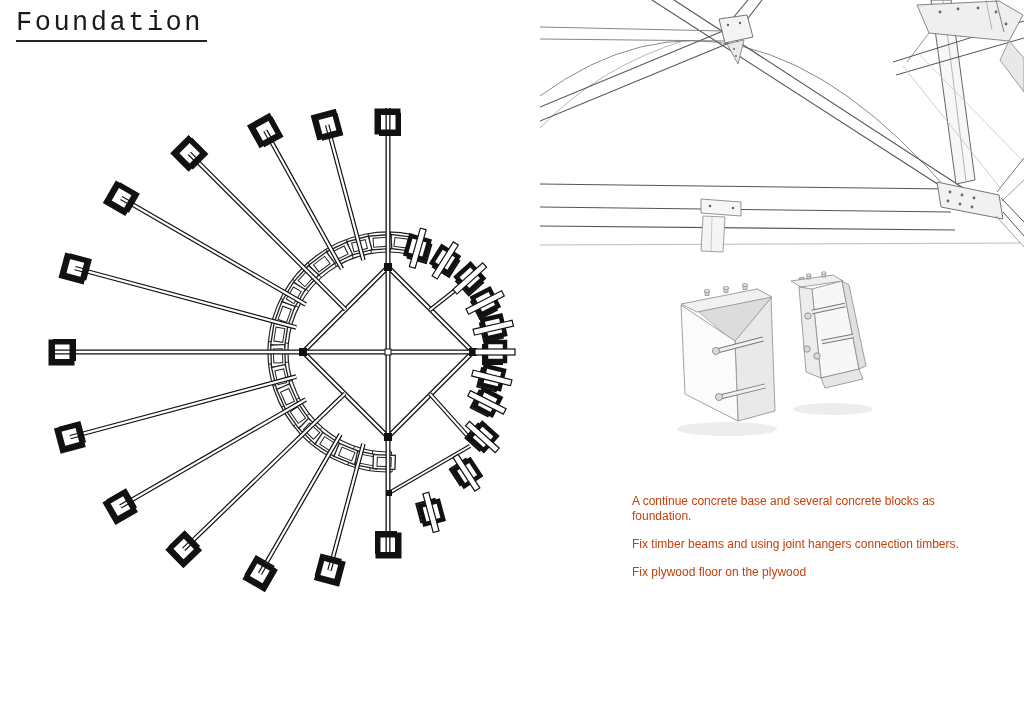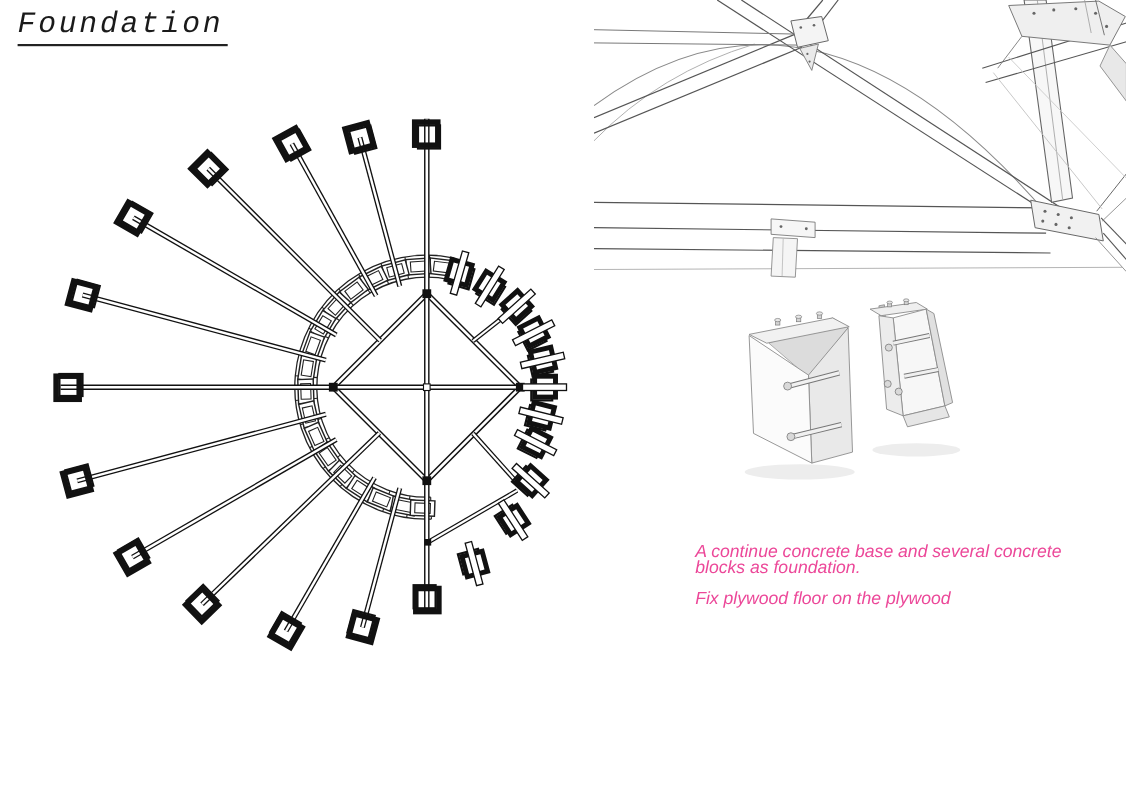--- a/index.html
+++ b/index.html
@@ -1,26 +1,26 @@
 <!DOCTYPE html>
 <html><head>
 <meta charset="utf-8">
 <style>
   html,body{margin:0;padding:0;background:#fff;}
   #sheet{position:relative;width:1024px;height:725px;background:#ffffff;overflow:hidden;
-         font-family:"Liberation Sans", sans-serif;font-style:italic;}
+         font-family:"Liberation Sans", sans-serif;}
   #title{position:absolute;left:16px;top:8px;margin:0;
          font-family:"Liberation Mono","DejaVu Sans Mono",monospace;
          font-weight:normal;font-size:27px;letter-spacing:2.5px;color:#1a1a1a;
          border-bottom:2px solid #222;padding:0 4px 2px 0;display:inline-block;}
   #plan-svg{position:absolute;left:0;top:60px;}
   #persp-svg{position:absolute;left:540px;top:0;}
   #hanger-svg{position:absolute;left:655px;top:255px;}
-  #notes{position:absolute;left:632px;top:494px;width:348px;color:#ec4899;
-         font-size:16px;line-height:15px;}
+  #notes{position:absolute;left:632px;top:494px;width:348px;color:#c2410c;
+         font-size:12px;line-height:15px;}
   #notes p{margin:0 0 13px 0;}
 </style>
 </head>
 <body>
 
 <div id="sheet">
 
   <h1 id="title">Foundation</h1>
 
   <svg id="plan-svg" width="540" height="560" viewBox="0 60 540 560">
@@ -425,16 +425,17 @@
         <line x1="822" y1="342" x2="853" y2="336" stroke="#f0f0f0" stroke-width="2.8"></line>
         <circle cx="808" cy="316" r="3.2" fill="#d9d9d9" stroke="#777" stroke-width="0.7"></circle>
         <circle cx="807" cy="349" r="3.2" fill="#d9d9d9" stroke="#777" stroke-width="0.7"></circle>
         <circle cx="817" cy="356" r="3.2" fill="#d9d9d9" stroke="#777" stroke-width="0.7"></circle>
       </g>
     </g>
   </svg>
 
   <div id="notes">
     <p>A continue concrete base and several concrete blocks as foundation.</p>
+    <p>Fix timber beams and using joint hangers connection timbers.</p>
     <p>Fix plywood floor on the plywood</p>
   </div>
 
 </div>
 
 </body></html>

